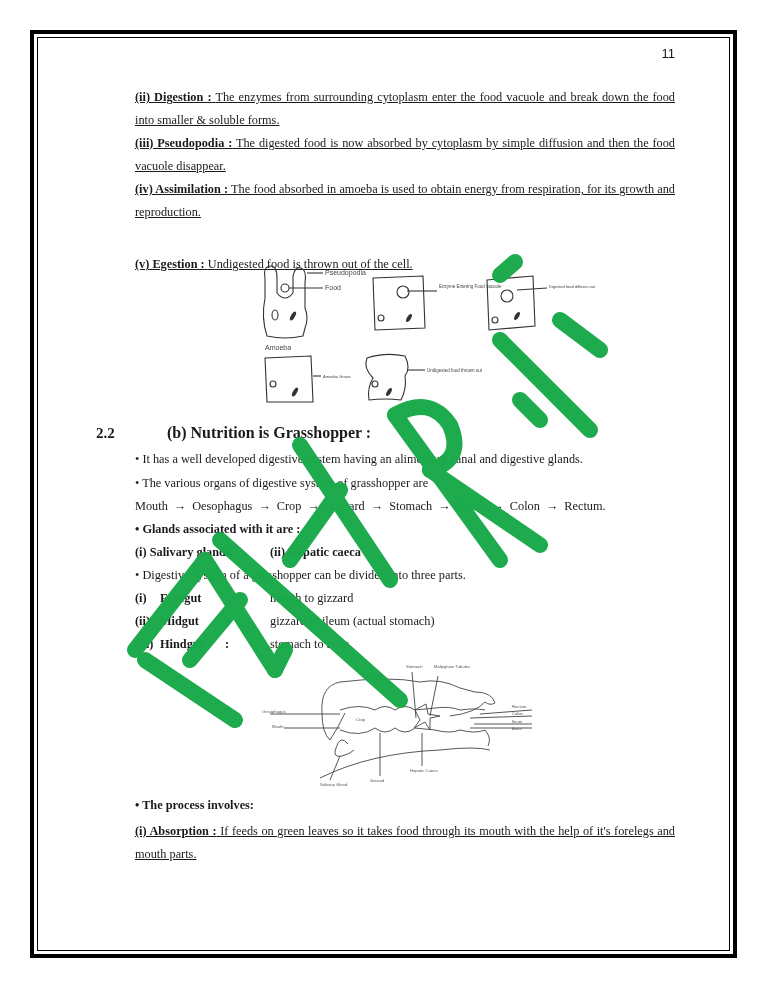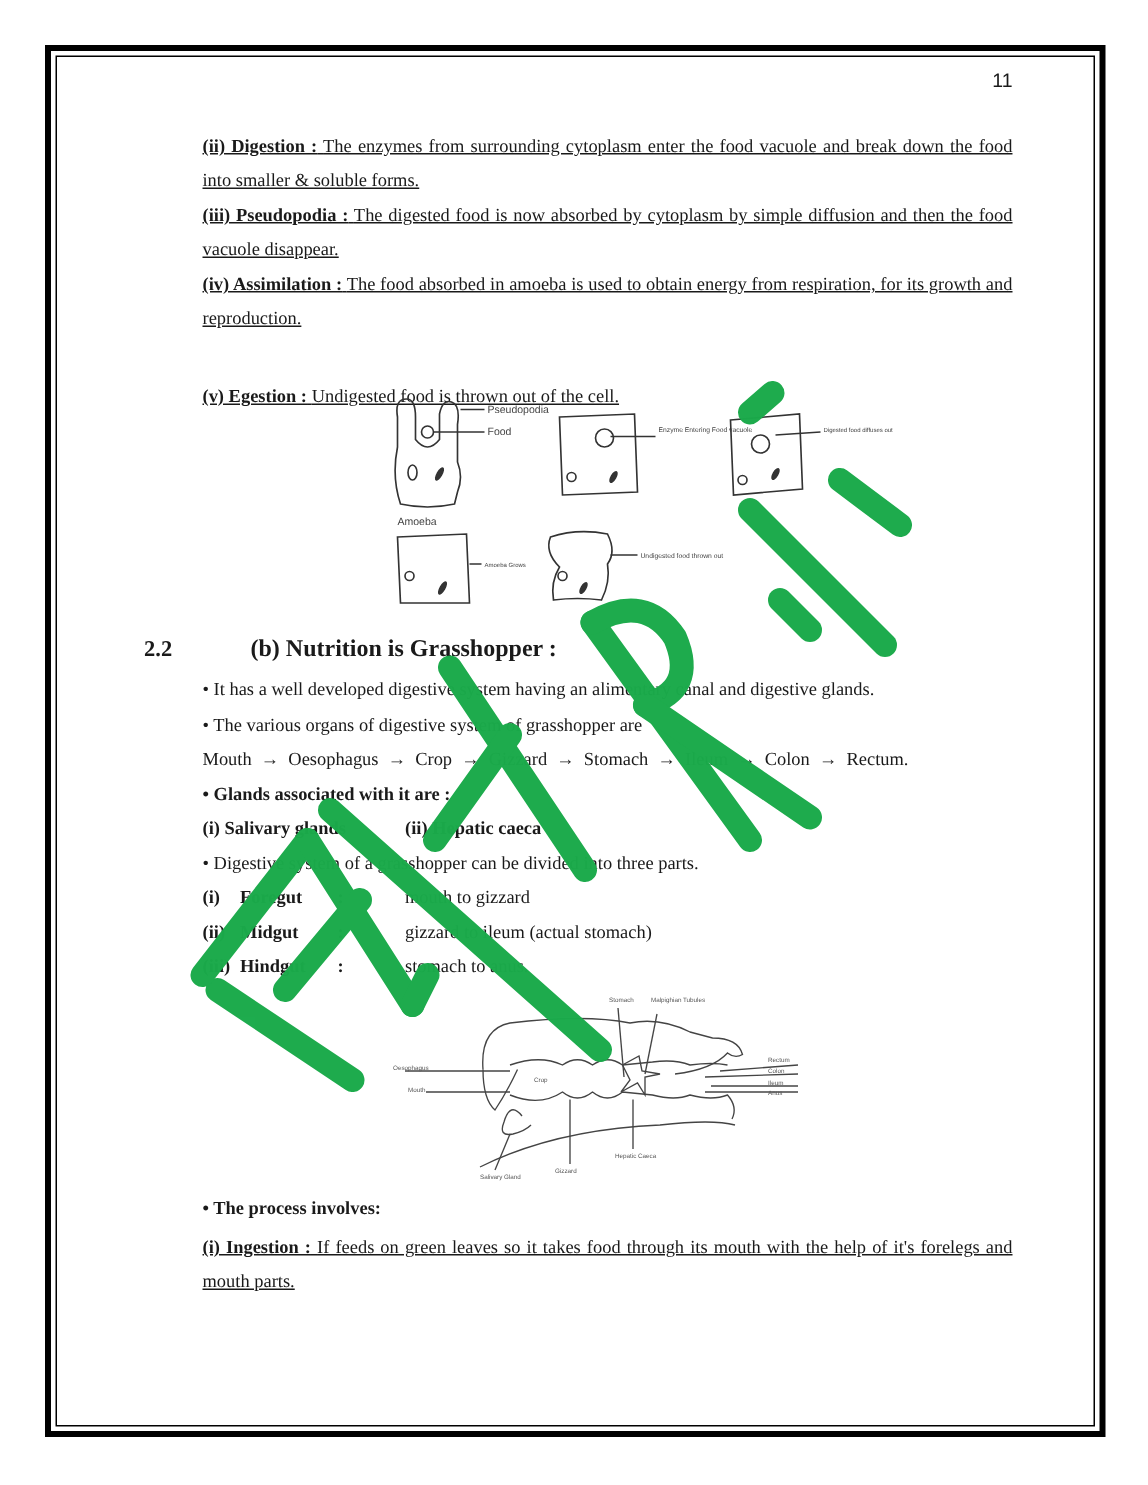--- a/index.html
+++ b/index.html
@@ -162,21 +162,21 @@
       <text x="252" y="72">Anus</text>
       <text x="110" y="124">Gizzard</text>
       <text x="150" y="114">Hepatic Caeca</text>
       <text x="60" y="128">Salivary Gland</text>
     </g>
   </svg>
 </div>
 
 <div class="line bold" style="top:798px;">• The process involves:</div>
 <div class="para" style="top:820px;">
-  <b>(i) Ingestion :</b>
+  <b>(i) Absorption :</b>
   <span>If feeds on green leaves so it takes food through its mouth with the help of it's forelegs and mouth parts.</span>
 </div>
 
 <svg class="watermark" viewBox="0 0 765 990">
   <g stroke="#1aaa4a" stroke-width="16" stroke-linecap="round" stroke-linejoin="round" fill="none" opacity="0.98">
 
     <path d="M145,660 L235,720"></path>
     <path d="M135,650 L205,560"></path>
     <path d="M205,560 L275,670"></path>
     <path d="M275,670 L285,650"></path>

